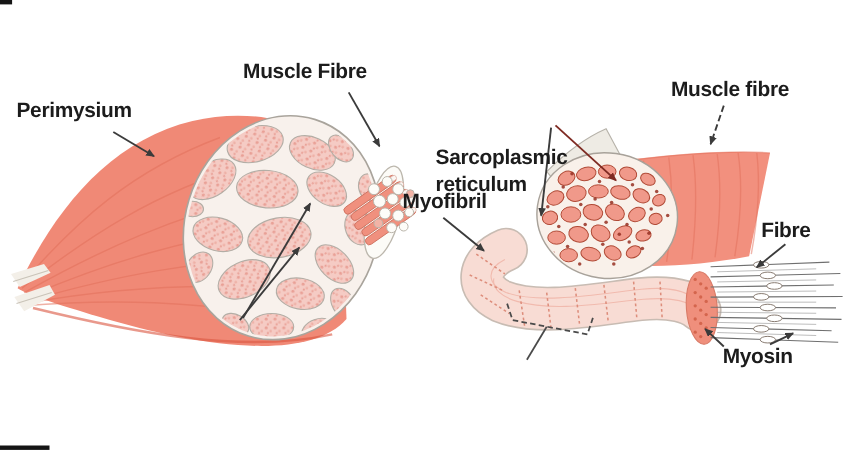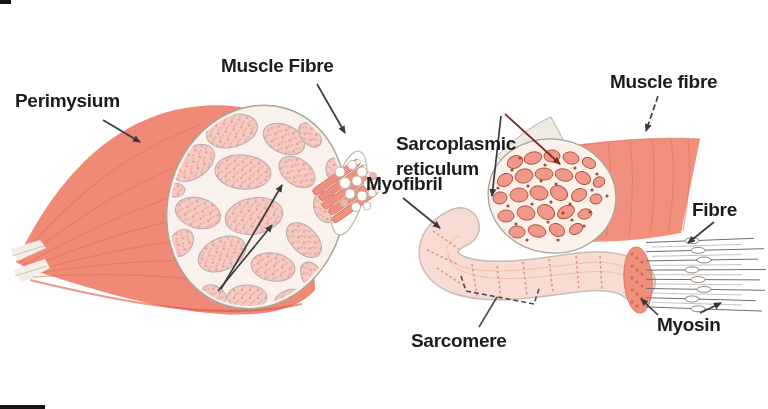--- a/index.html
+++ b/index.html
@@ -288,14 +288,13 @@
     </g>
   </svg>
 
   <div class="label" style="left:15px;top:89px">Perimysium</div>
   <div class="label" style="left:221px;top:54px">Muscle Fibre</div>
   <div class="label wrap" style="left:396px;top:90px">Sarcoplasmic reticulum</div>
   <div class="label" style="left:366px;top:172px">Myofibril</div>
   <div class="label" style="left:610px;top:70px">Muscle fibre</div>
   <div class="label" style="left:692px;top:198px">Fibre</div>
   <div class="label" style="left:657px;top:313px">Myosin</div>
-  <div class="label" style="left:411px;top:329px">Sarcomere</div>
 </div>
 
 </body></html>

